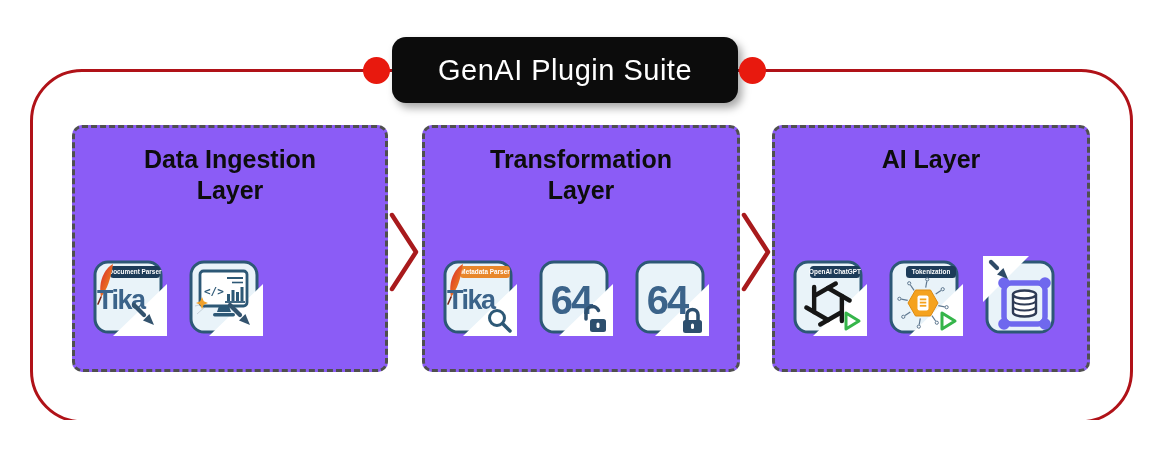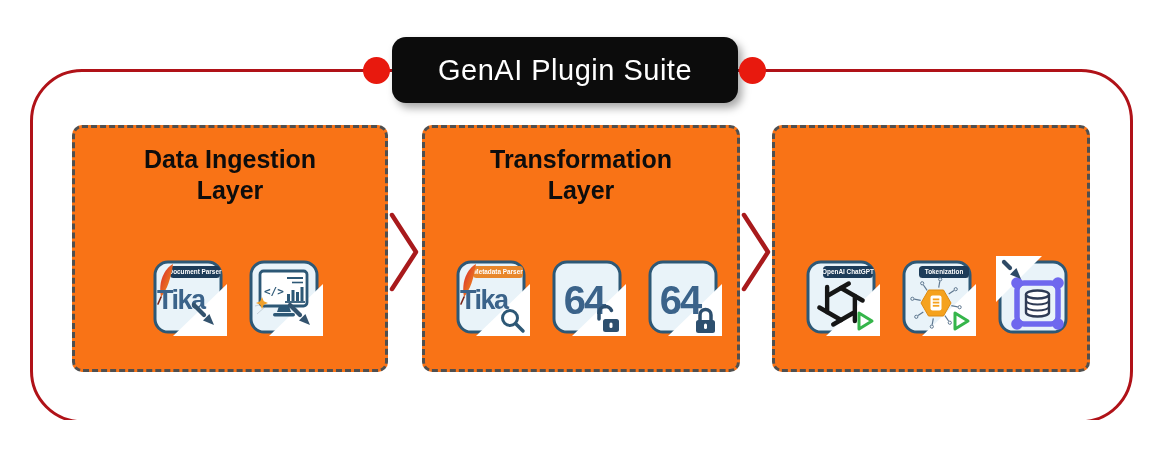--- a/index.html
+++ b/index.html
@@ -8,27 +8,27 @@
   .outer-red{position:absolute;left:30px;top:69px;width:1097px;height:348px;
              border:3px solid #b01218;border-radius:52px;z-index:1;background:transparent;}
   .suite-title{position:absolute;left:392px;top:37px;width:346px;height:66px;background:#0c0c0c;
                border-radius:14px;display:flex;align-items:center;justify-content:center;z-index:3;
                box-shadow:4px 5px 8px rgba(0,0,0,.35);}
   .suite-title span{color:#fff;font-size:29px;letter-spacing:.5px;}
   .dot{position:absolute;width:27px;height:27px;border-radius:50%;background:#e8190e;z-index:4;}
   .dot-left{left:363px;top:57px;}
   .dot-right{left:739px;top:57px;}
   .layer{position:absolute;top:125px;height:247px;border:3px dashed #4f4f4f;border-radius:10px;
-         box-sizing:border-box;z-index:2;background:#f97316;}
+         box-sizing:border-box;z-index:2;background:#8b5cf6;}
   #layer-0{left:72px;width:316px;}
   #layer-1{left:422px;width:318px;}
   #layer-2{left:772px;width:318px;}
   .layer h2{margin:16px 10px 0;text-align:center;font-size:25px;line-height:1.25;color:#0d0d0d;
             font-weight:bold;}
-  .icon-row{position:absolute;left:16px;right:0;top:128px;display:flex;justify-content:center;gap:18px;}
+  .icon-row{position:absolute;left:16px;right:0;top:128px;display:flex;gap:18px;}
   .icon{width:78px;height:88px;}
   .chev{position:absolute;top:212px;width:32px;height:80px;z-index:2;}
   #chev-0{left:389px;}
   #chev-1{left:741px;}
 </style>
 </head>
 <body>
 
 <div class="canvas">
   <div class="outer-red"></div>
@@ -123,20 +123,21 @@
     <rect x="58" y="67.5" width="3" height="5.5" rx="1.5" fill="#fff"></rect>
           </svg></div>
       </div>
   </section>
 
   <svg class="chev" id="chev-1" viewBox="0 0 32 80">
     <polyline points="3,3 27,40 3,77" fill="none" stroke-width="4.5" stroke-linecap="round" stroke-linejoin="round" stroke="#a81a1c"></polyline>
   </svg>
 
   <section class="layer" id="layer-2">
+    <h2>AI Layer</h2>
     <div class="icon-row">
         <div class="icon"><svg viewBox="0 0 78 88" width="78" height="88" xmlns="http://www.w3.org/2000/svg">
             <rect x="4" y="6" width="66" height="70" rx="13" fill="#e9f3f9" stroke="#2d5876" stroke-width="3"></rect>
             <polygon points="22,80 76,80 76,28" fill="#ffffff"></polygon>
             <rect x="19" y="10" width="50" height="12" rx="3.5" fill="#1d3c59"></rect>
           <text x="44" y="18.4" font-size="6.4" font-weight="bold" fill="#fff" text-anchor="middle" font-family="Liberation Sans, sans-serif">OpenAI ChatGPT</text>
             <g transform="translate(37,48)" stroke="#161616" stroke-width="4.4" fill="none" stroke-linecap="round" stroke-linejoin="round">
               <path d="M0.00 -16.00 L 13.86 -8.00 L 13.86 8.00 L 0.00 16.00 L -13.86 8.00 L -13.86 -8.00 Z"></path>
               <line x1="0.00" y1="-16.00" x2="7.79" y2="-20.50"></line>
               <line x1="13.86" y1="-8.00" x2="21.65" y2="-3.50"></line>

